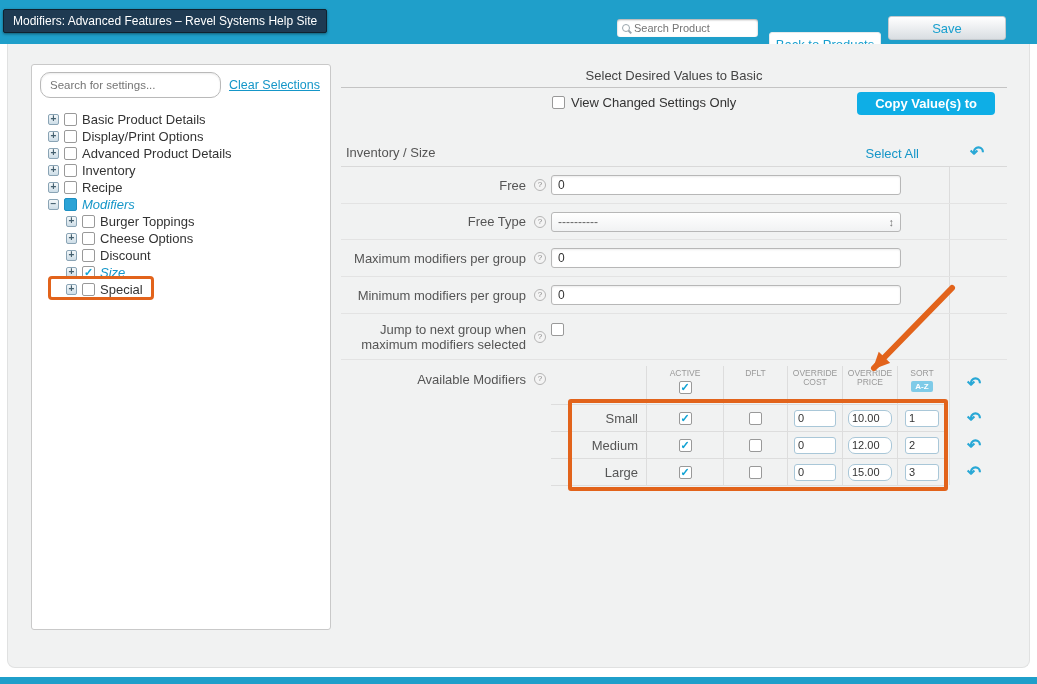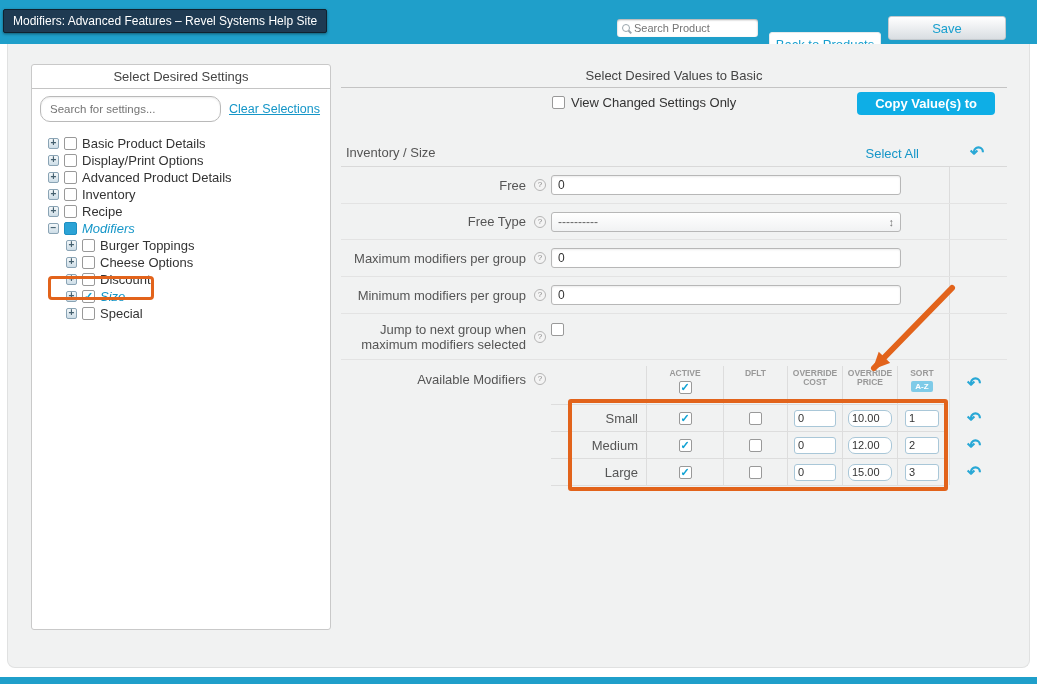--- a/index.html
+++ b/index.html
@@ -92,21 +92,21 @@
 
   
   .avail-row { position:relative; height:135px; }
   .avail-row .flabel-wrap { bottom:auto; top:10px; height:18px; }
   .mtable { position:absolute; left:210px; top:6px; width:395px; }
   .mhead, .mrow { display:grid; grid-template-columns:95px 77px 64px 55px 55px 49px; position:relative; }
   .mhead { height:38px; }
   .th { display:flex; flex-direction:column; align-items:center; justify-content:flex-start; gap:3px;
         padding-top:3px; border-left:1px solid #ddd; }
   .th.first { border-left:none; }
-  .tlabel { font-size:8.5px; font-weight:bold; color:#999; text-align:center; line-height:9px;
+  .tlabel { font-size:8.5px; font-weight:normal; color:#999; text-align:center; line-height:9px;
             padding:0 2px; }
   .badge { background:#7fcbe8; color:#fff; font-size:8px; font-weight:bold; padding:1px 4px; border-radius:2px;
            cursor:pointer; }
   .mhead .undo { position:absolute; right:-38px; top:0; width:20px; line-height:36px; }
   .mbody { border-bottom:1px solid #ddd; }
   .mrow { height:27px; border-top:1px solid #ddd; }
   .mcell { display:flex; align-items:center; justify-content:center; border-left:1px solid #ddd; height:100%; }
   .mcell.name { justify-content:flex-end; padding-right:8px; border-left:none; font-size:13px; color:#555; }
   .mrow .undo { position:absolute; right:-38px; top:0; width:20px; line-height:27px; }
   .tin { height:17px; border:1px solid #a9c7d8; border-radius:3px; font-size:11px; color:#333; padding:0 3px;
@@ -131,21 +131,20 @@
       <input type="text" placeholder="Search Product" style="">
     </div>
     <button class="btn-back">Back to Products</button>
     <button class="btn-save">Save</button>
   </header>
   <div class="tooltip">Modifiers: Advanced Features – Revel Systems Help Site</div>
 
   <div class="content">
 
     <aside class="left-panel">
-      <div class="panel-title">Select Desired Settings</div>
       <div class="lp-search-row">
         <input class="lp-search" type="text" placeholder="Search for settings..." style="">
         <a class="clear-link">Clear Selections</a>
       </div>
       <div class="tree">
           <div class="tree-row lvl0">
     <span class="expander">+</span>
     <span class="cb st-unchecked"></span>
     <span class="tree-label">Basic Product Details</span>
   </div>

